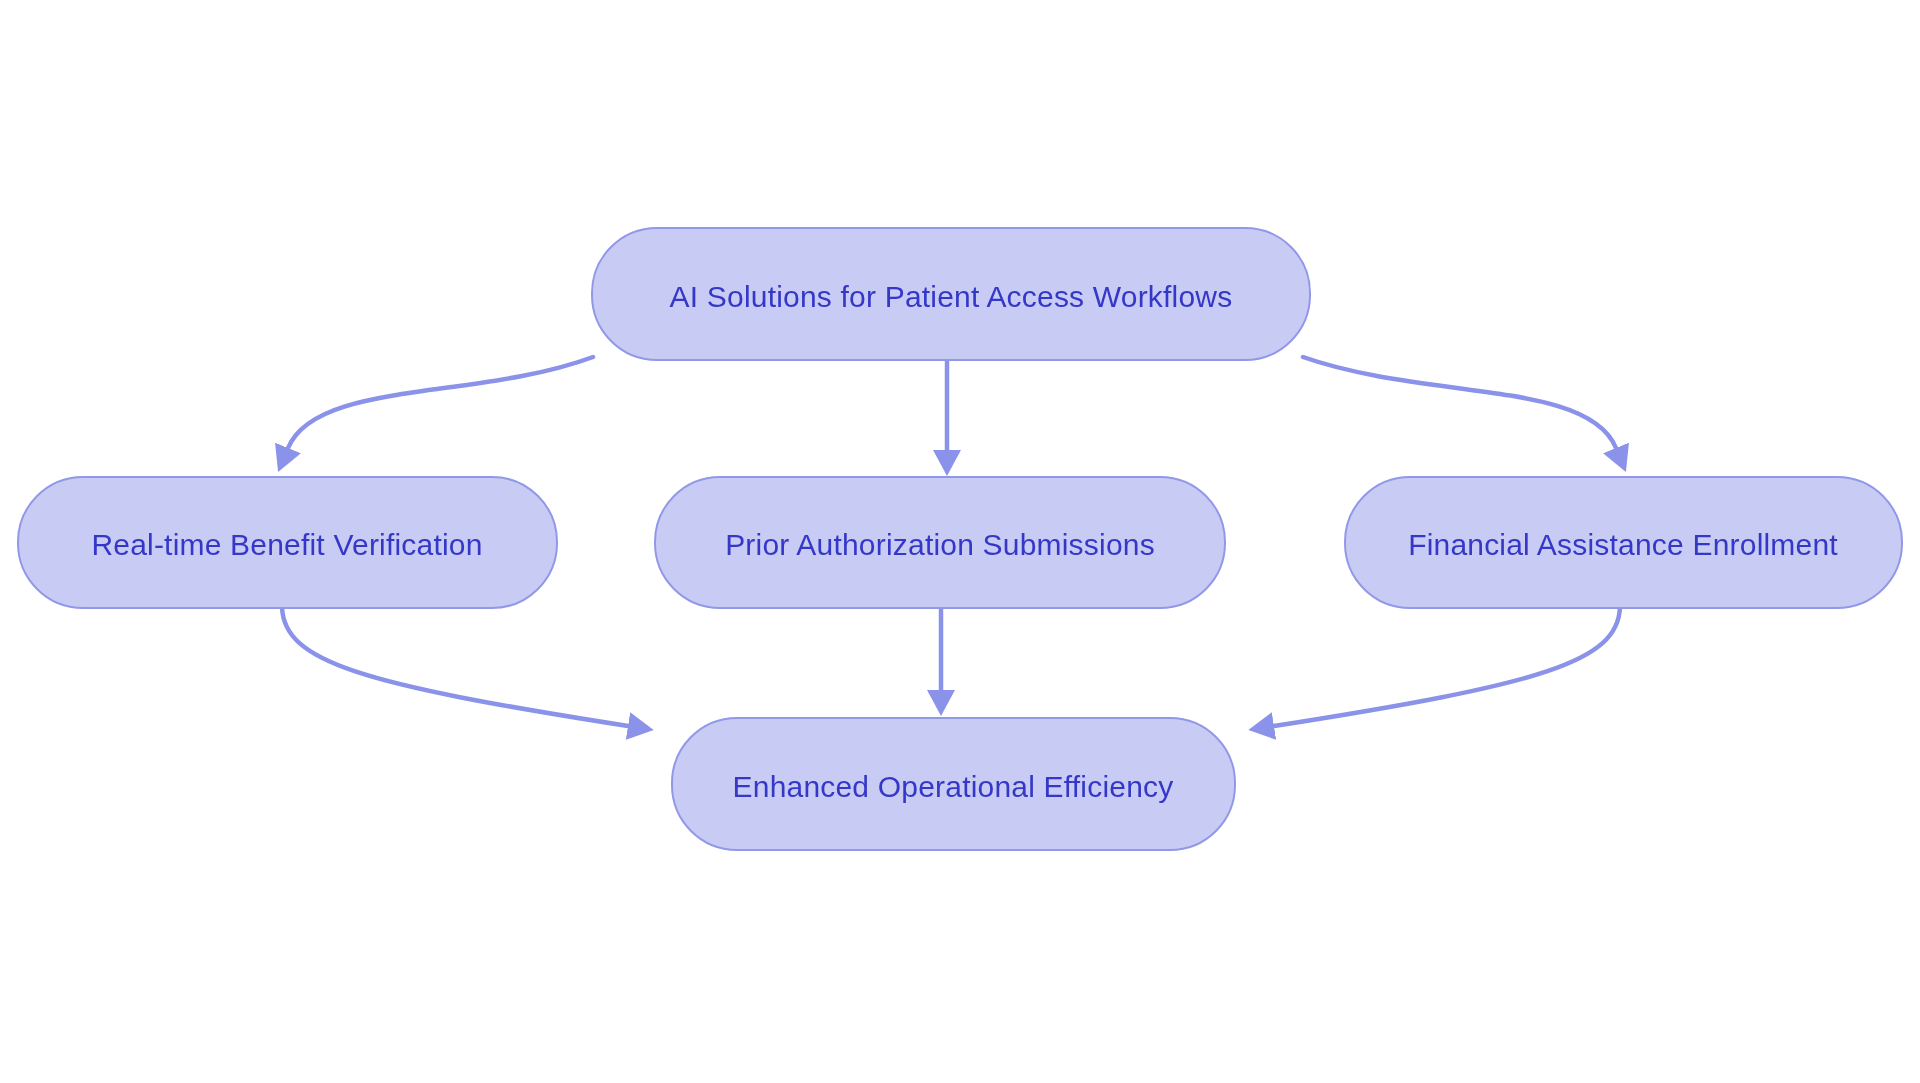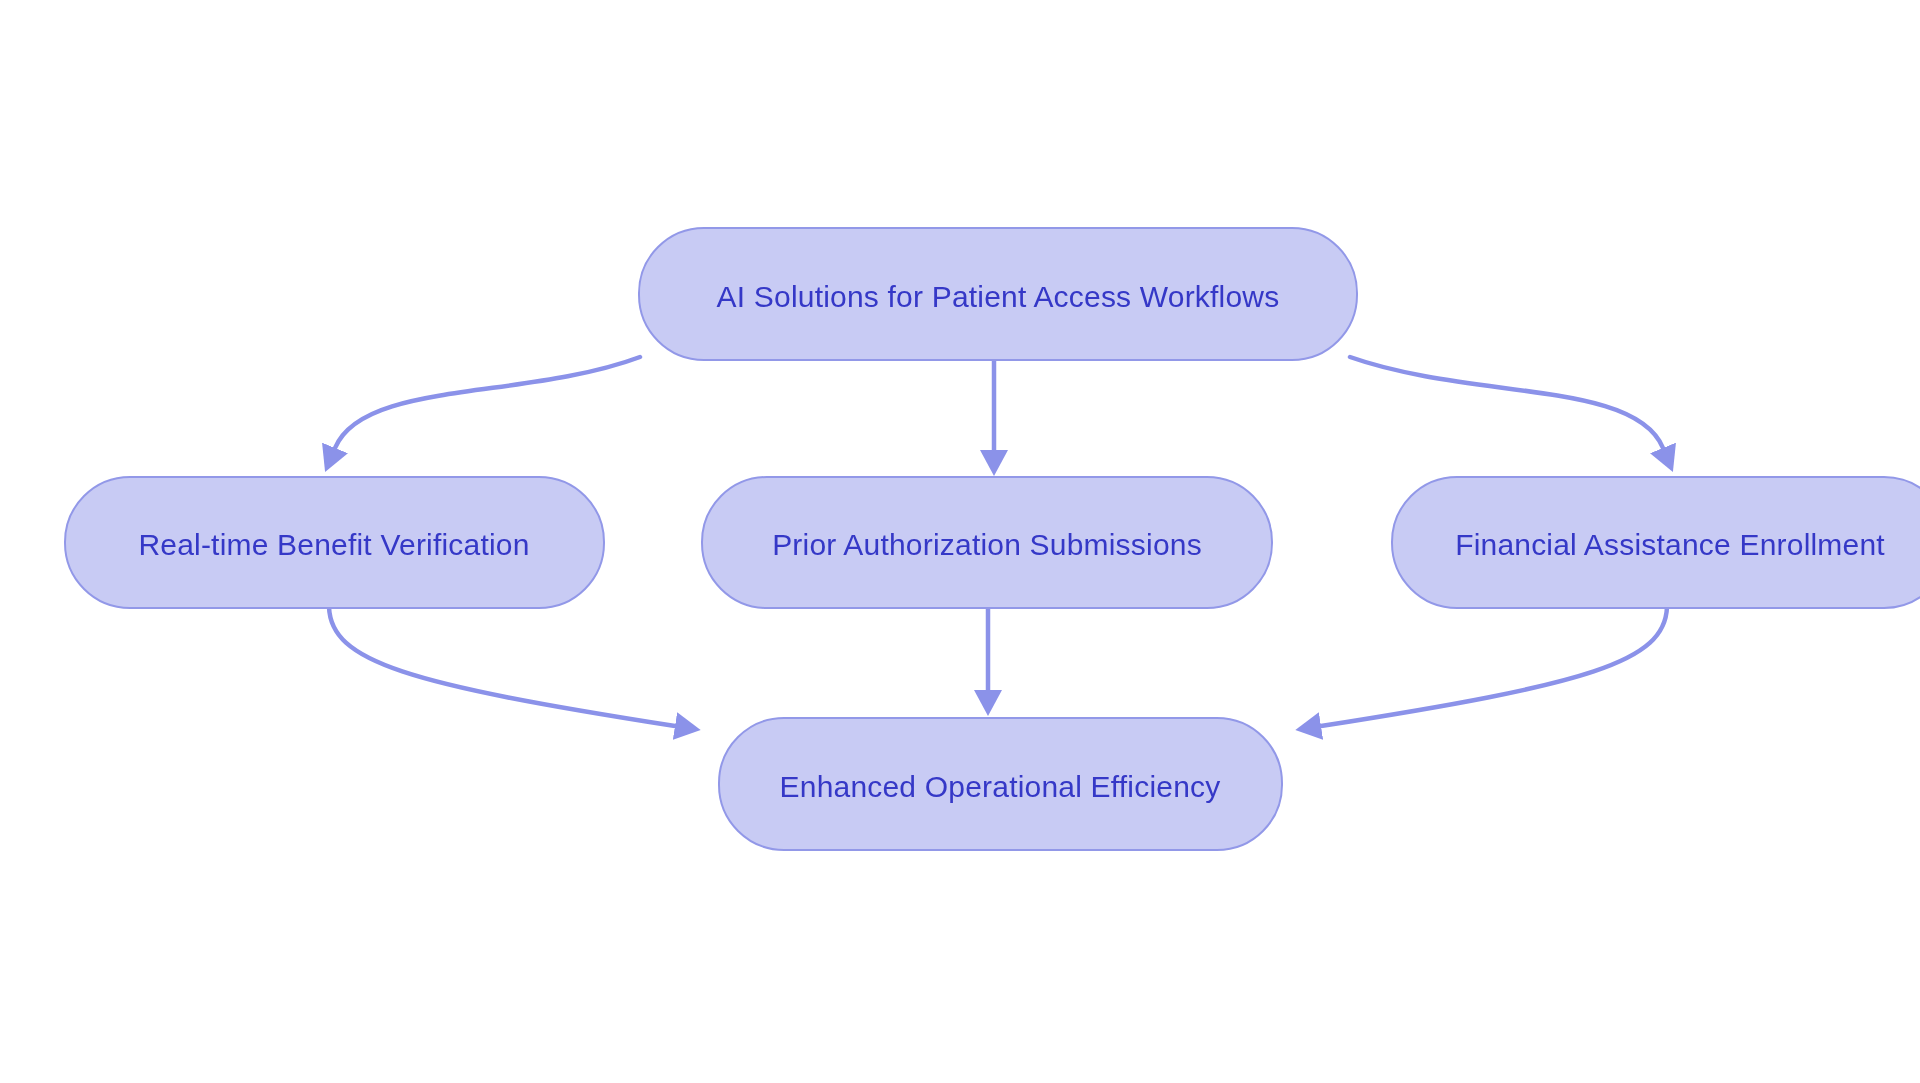--- a/index.html
+++ b/index.html
@@ -7,21 +7,20 @@
     padding: 0;
     background: #ffffff;
     width: 1920px;
     height: 1083px;
     overflow: hidden;
     font-family: "Liberation Sans", sans-serif;
   }
   .canvas-wrap {
     width: 1808px;
     height: 1083px;
-    margin-left: 47px;
   }
   svg {
     display: block;
   }
   .node-shape {
     fill: #c8cbf4;
     stroke: #9298e8;
     stroke-width: 2;
   }
   .node-label {

